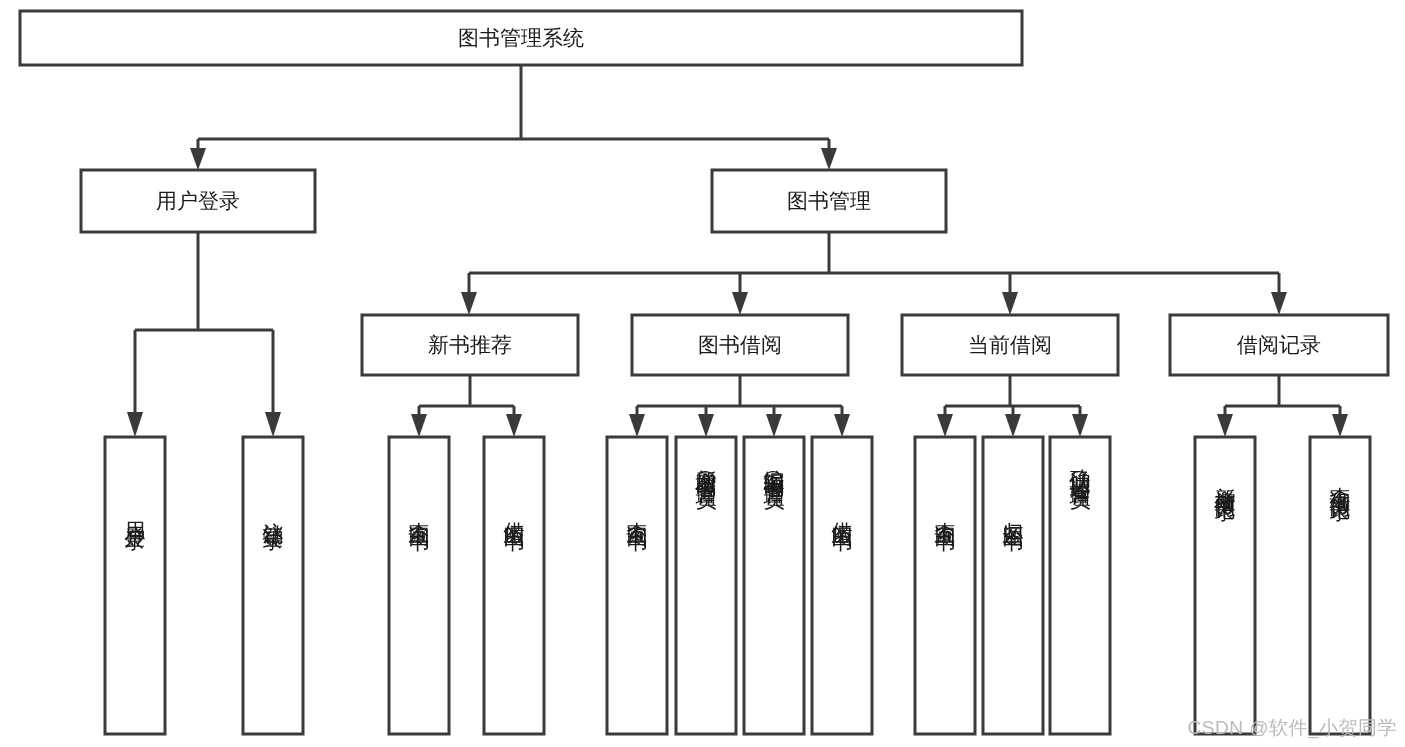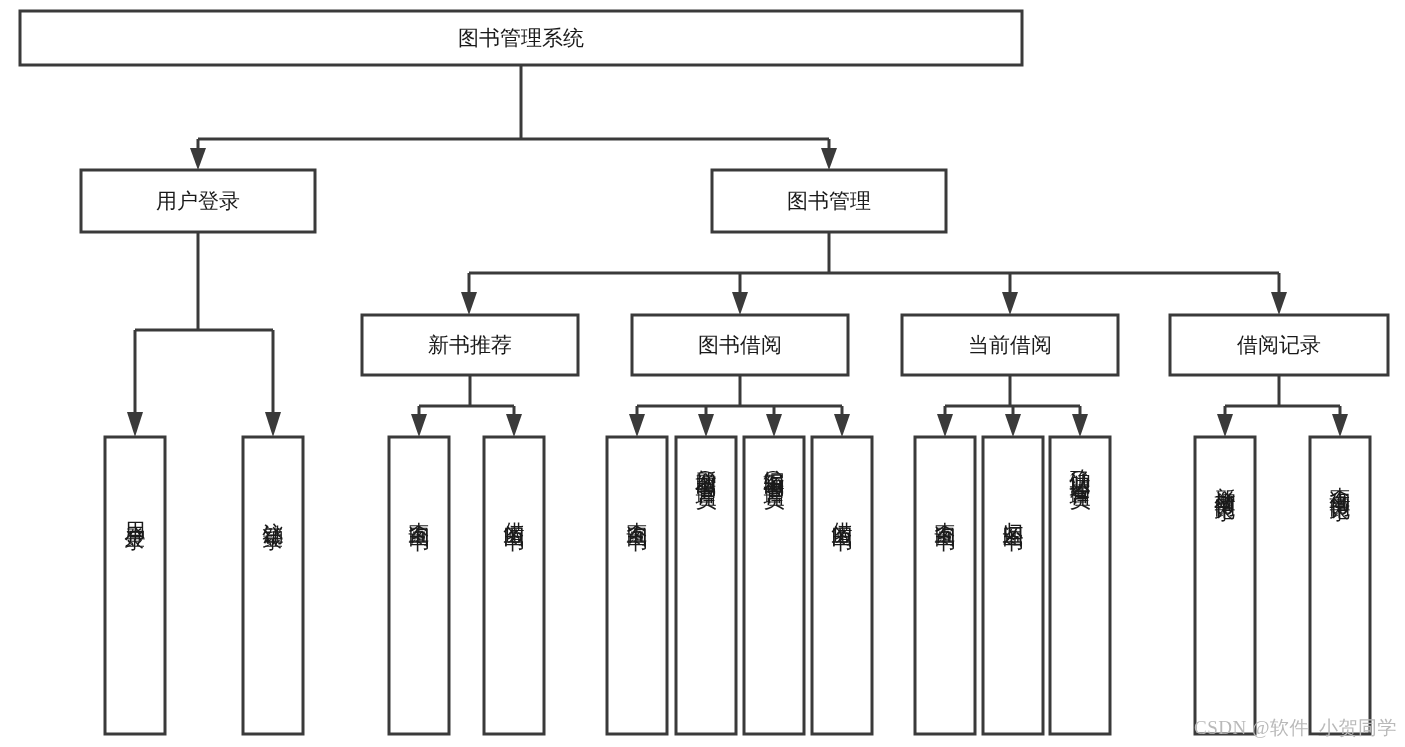--- a/index.html
+++ b/index.html
@@ -52,21 +52,21 @@
     fill: none;
   }
   .arrow-head {
     fill: #3a3a3a;
     stroke: none;
   }
   .watermark {
     position: absolute;
     right: 8px;
     bottom: 6px;
-    font-family: Liberation Serif, serif;
+    font-family: Liberation Sans, sans-serif;
     font-size: 19px;
     color: #b9b9b9;
     white-space: nowrap;
     letter-spacing: 0.5px;
     pointer-events: none;
     margin-top: 39px;
   }
 </style>
 </head>
 <body>

